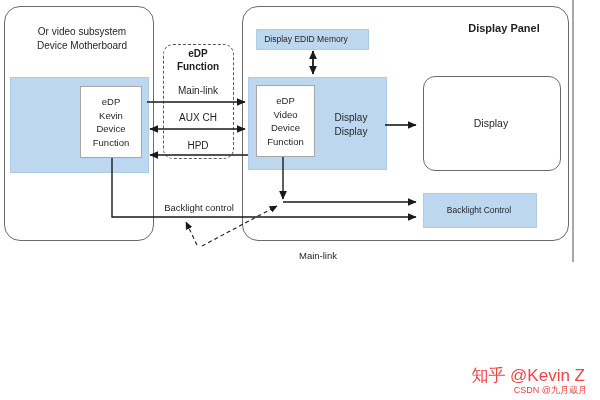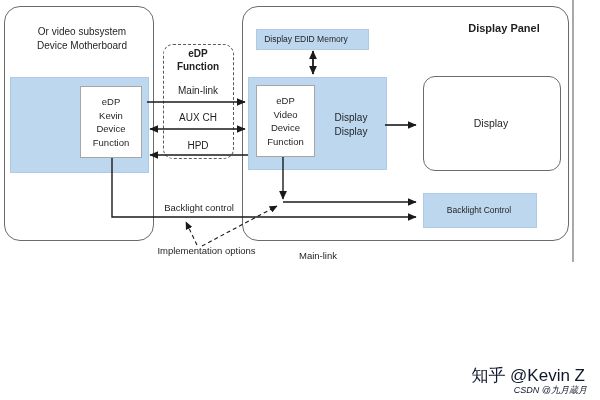--- a/index.html
+++ b/index.html
@@ -20,21 +20,21 @@
     position:absolute;border:1.3px dashed #595959;border-radius:10px;background:transparent;
   }
   .lbl{position:absolute;text-align:center;white-space:nowrap;}
   .sm{font-size:9.5px;line-height:12px;}
   .xs{font-size:8.5px;line-height:11px;}
   .bold{font-weight:bold;}
   .stack{display:flex;flex-direction:column;align-items:center;text-align:center;}
   svg.overlay{position:absolute;left:0;top:0;z-index:5;pointer-events:none;}
   .boxlayer{z-index:1;}
   .textlayer{z-index:6;}
-  .wm{position:absolute;color:#0f172a;text-align:right;white-space:nowrap;z-index:7;}
+  .wm{position:absolute;color:#ef4444;text-align:right;white-space:nowrap;z-index:7;}
 </style>
 </head>
 <body>
 
 <div id="stage">
 
   <div class="panel boxlayer" style="left:4px;top:6px;width:148px;height:233px;"></div>
 
   <div class="lbl stack" style="left:16px;top:25px;width:132px;font-size:10px;line-height:14px;z-index:6;">
     <span>Or video subsystem</span>
@@ -83,21 +83,20 @@
     <span>Display</span>
   </div>
 
   <div class="panel boxlayer" style="left:423px;top:76px;width:136px;height:93px;border-radius:12px;border-width:1.2px;"></div>
   <div class="lbl" style="left:423px;top:117px;width:136px;font-size:10.5px;z-index:6;">Display</div>
 
   <div class="bluefill boxlayer" style="left:423px;top:193px;width:112px;height:33px;"></div>
   <div class="lbl xs" style="left:423px;top:205px;width:112px;z-index:6;">Backlight Control</div>
 
   <div class="lbl sm textlayer" style="left:155px;top:202px;width:88px;">Backlight control</div>
-  <div class="lbl sm textlayer" style="left:146px;top:245px;width:121px;">Implementation options</div>
   <div class="lbl sm textlayer" style="left:287px;top:250px;width:62px;">Main-link</div>
 
   <svg class="overlay" width="600" height="400" viewBox="0 0 600 400">
     <defs>
       <marker id="arr" markerUnits="userSpaceOnUse" markerWidth="9" markerHeight="8" viewBox="0 0 9 8" refX="8.3" refY="4" orient="auto-start-reverse">
         <path d="M0,0 L9,4 L0,8 z" fill="#1a1a1a"></path>
       </marker>
       <marker id="arrsm" markerUnits="userSpaceOnUse" markerWidth="8" markerHeight="7" viewBox="0 0 9 8" refX="8.3" refY="4" orient="auto-start-reverse">
         <path d="M0,0 L9,4 L0,8 z" fill="#1a1a1a"></path>
       </marker>
@@ -118,15 +117,15 @@
     <path d="M283,157 V199" stroke="#1a1a1a" stroke-width="1.4" fill="none" marker-end="url(#arr)"></path>
     <path d="M283,202 H416" stroke="#1a1a1a" stroke-width="1.4" fill="none" marker-end="url(#arr)"></path>
 
     <path d="M197,245 L186,222" stroke="#1a1a1a" stroke-width="1.1" fill="none" stroke-dasharray="4 3" marker-end="url(#arrsm)"></path>
     <path d="M202,246 L277,206" stroke="#1a1a1a" stroke-width="1.1" fill="none" stroke-dasharray="4 3" marker-end="url(#arrsm)"></path>
 
     <path d="M573,0 V262" stroke="#8c8c8c" stroke-width="1.5" fill="none"></path>
   </svg>
 
   <div class="wm" style="left:440px;top:364px;width:145px;font-size:17px;">知乎 @Kevin Z</div>
-  <div class="wm" style="left:460px;top:384px;width:127px;font-size:9px;font-style:italic;">CSDN @九月蔵月</div>
+  <div class="wm" style="left:460px;top:384px;width:127px;font-size:9px;">CSDN @九月蔵月</div>
 
 </div>
 
 </body></html>

